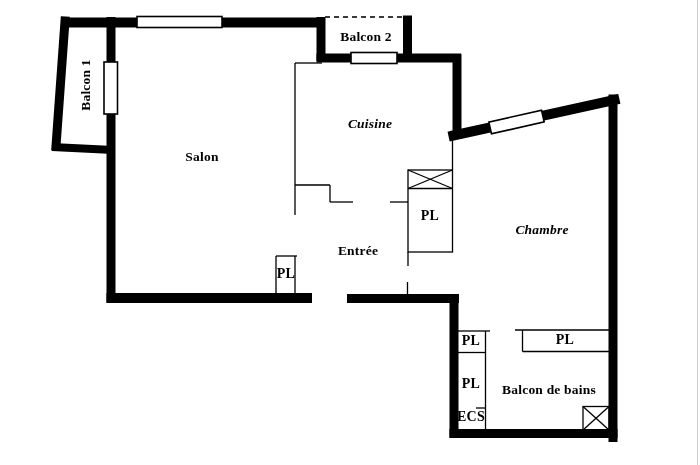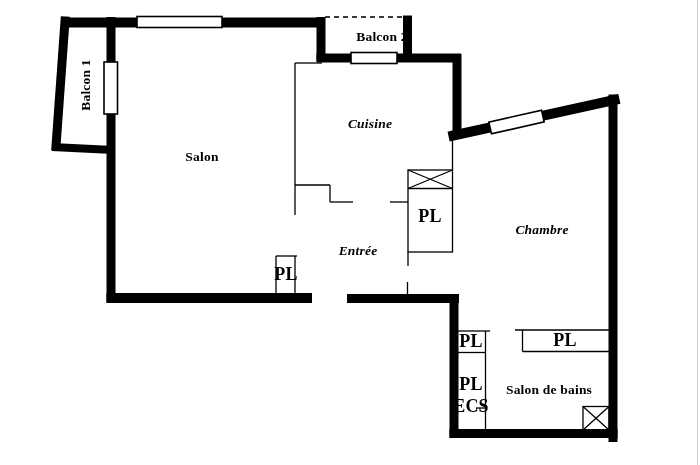--- a/index.html
+++ b/index.html
@@ -15,21 +15,21 @@
     position:absolute;
     transform:translate(-50%,-50%);
     font-family:"Liberation Serif", serif;
     font-weight:bold;
     font-size:13.5px;
     color:#000;
     white-space:nowrap;
     letter-spacing:0.2px;
     line-height:1;
   }
-  .lbl.small{font-size:18px;}
+  .lbl.small{font-size:14px;}
   .lbl.rot{transform:translate(-50%,-50%) rotate(-90deg);}
   .edge-line{
     position:absolute;top:0;right:2px;width:1px;height:465px;
     background:#cfcfcf;
   }
 </style>
 </head>
 <body>
 
 <div class="stage">
@@ -93,28 +93,28 @@
       <line x1="522.5" y1="330" x2="522.5" y2="351.5"></line>
       <line x1="522.5" y1="351.5" x2="609" y2="351.5"></line>
 
       <rect x="583" y="406.5" width="26" height="23.5"></rect>
       <line x1="583" y1="406.5" x2="609" y2="430"></line>
       <line x1="609" y1="406.5" x2="583" y2="430"></line>
     </g>
   </svg>
 
   <div class="lbl rot" style="left:86px;top:85px;">Balcon 1</div>
-  <div class="lbl" style="left:366px;top:37px;margin-left:16px;">Balcon 2</div>
+  <div class="lbl" style="left:366px;top:37px;">Balcon 2</div>
   <div class="lbl" style="left:202px;top:157px;text-align:right;">Salon</div>
   <div class="lbl" style="left:370px;top:124px;font-style:italic;">Cuisine</div>
-  <div class="lbl" style="left:358px;top:251px;font-style:italic;">Entrée</div>
+  <div class="lbl" style="left:358px;top:251px;">Entrée</div>
   <div class="lbl" style="left:542px;top:230px;font-style:italic;">Chambre</div>
-  <div class="lbl" style="left:549px;top:390px;">Salon de bains</div>
+  <div class="lbl" style="left:549px;top:390px;">Balcon de bains</div>
 
   <div class="lbl small" style="left:286px;top:274px;">PL</div>
   <div class="lbl small" style="left:430px;top:216px;">PL</div>
   <div class="lbl small" style="left:565px;top:340px;">PL</div>
   <div class="lbl small" style="left:471px;top:341px;">PL</div>
   <div class="lbl small" style="left:471px;top:384px;">PL</div>
-  <div class="lbl small" style="left:471px;top:406px;">ECS</div>
+  <div class="lbl small" style="left:471px;top:417px;">ECS</div>
 
   <div class="edge-line"></div>
 </div>
 
 </body></html>

